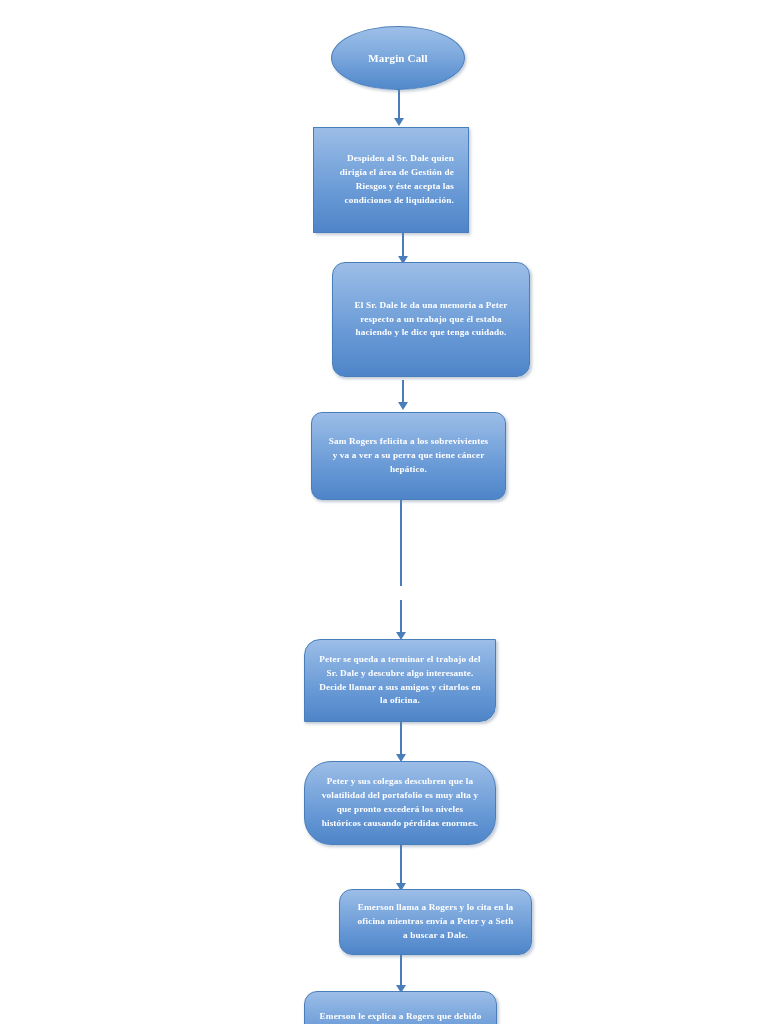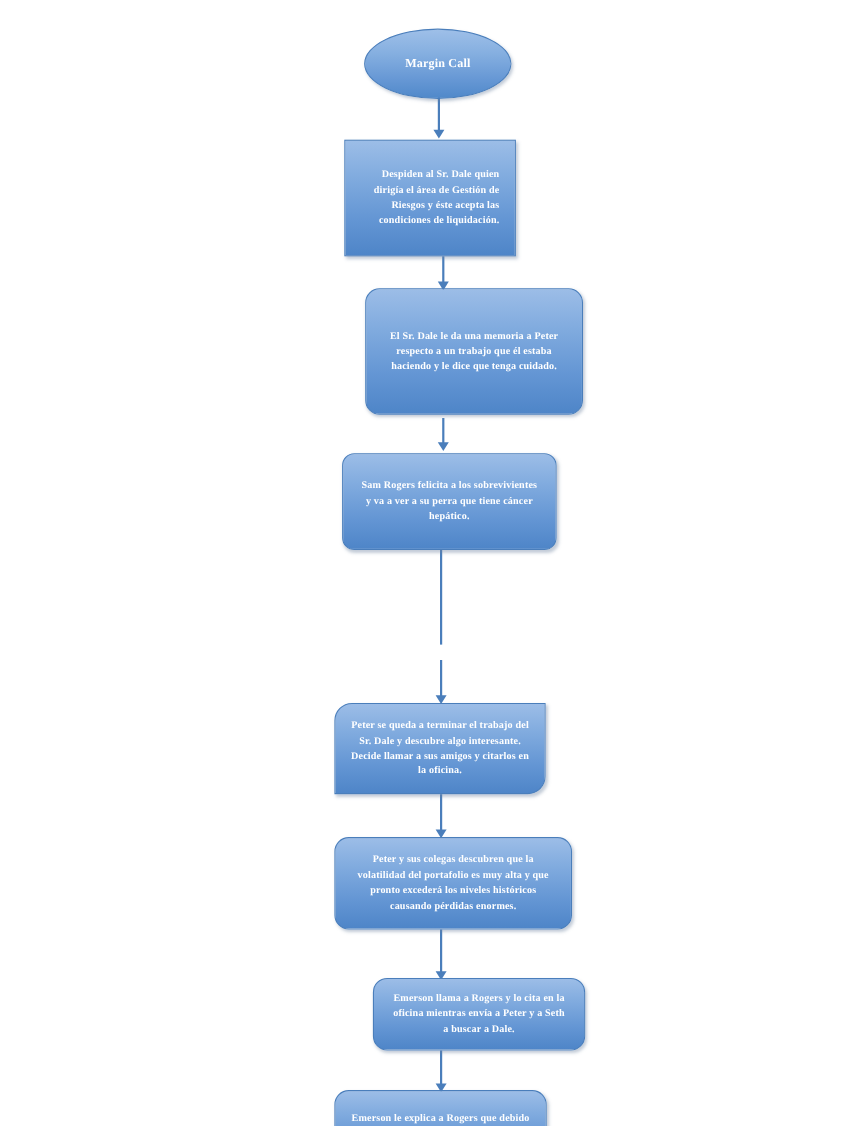--- a/index.html
+++ b/index.html
@@ -129,21 +129,21 @@
   </div>
 
   <div class="node diag" style="left:311px; top:412px; width:195px; height:88px;border-radius:11px;">
     <span>Sam Rogers felicita a los sobrevivientes y va a ver a su perra que tiene cáncer hepático.</span>
   </div>
 
   <div class="node diag" style="left:304px; top:639px; width:192px; height:83px;justify-content:center;">
     <span>Peter se queda a terminar el trabajo del Sr. Dale y descubre algo interesante. Decide llamar a sus amigos y citarlos en la oficina.</span>
   </div>
 
-  <div class="node round" style="left:304px; top:761px; width:216px; height:84px;">
+  <div class="node round" style="left:304px; top:761px; width:192px; height:84px;border-radius:27px;">
     <span>Peter y sus colegas descubren que la volatilidad del portafolio es muy alta y que pronto excederá los niveles históricos causando pérdidas enormes.</span>
   </div>
 
   <div class="node round" style="left:304px; top:889px; width:193px; height:66px;margin-left:35px;">
     <span>Emerson llama a Rogers y lo cita en la oficina mientras envía a Peter y a Seth a buscar a Dale.</span>
   </div>
 
   <div class="node round" style="left:304px; top:991px; width:193px; height:66px;">
     <span>Emerson le explica a Rogers que debido al exceso de apalancamiento</span>
   </div>

